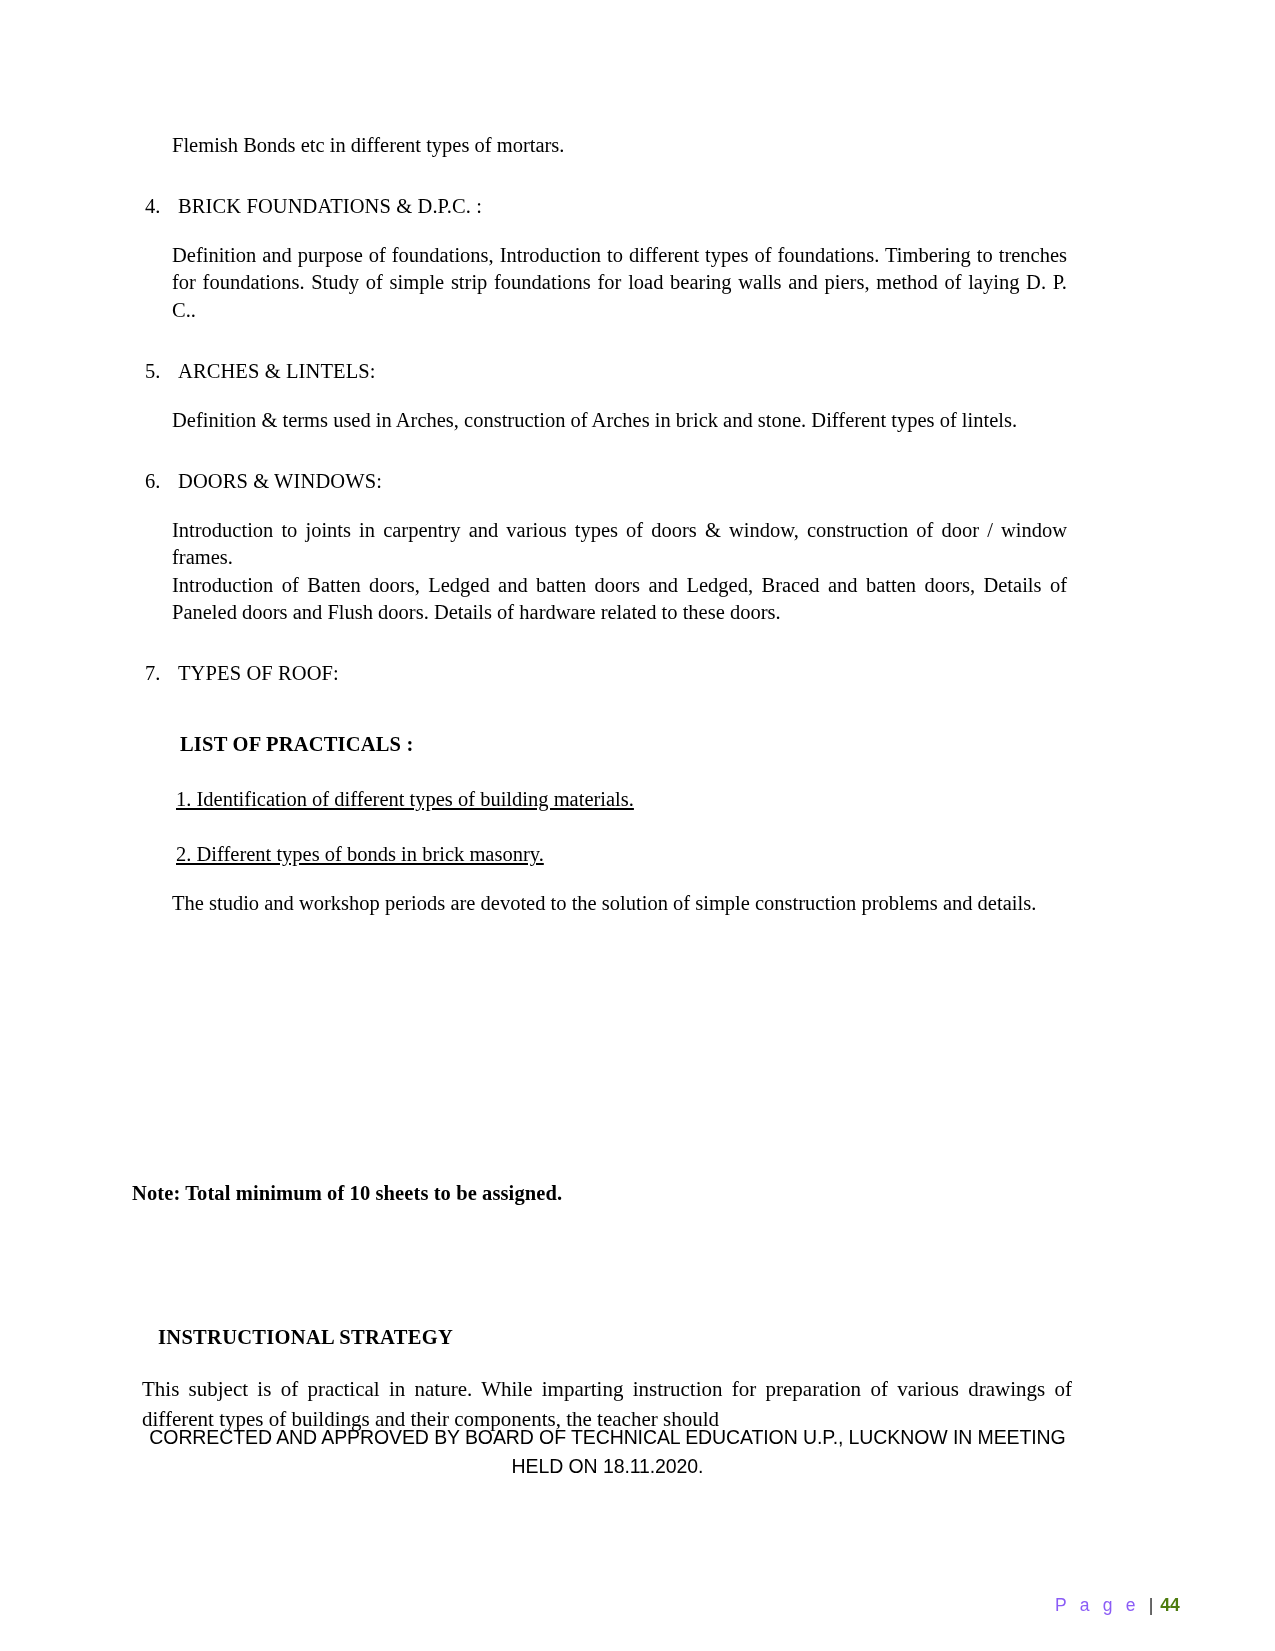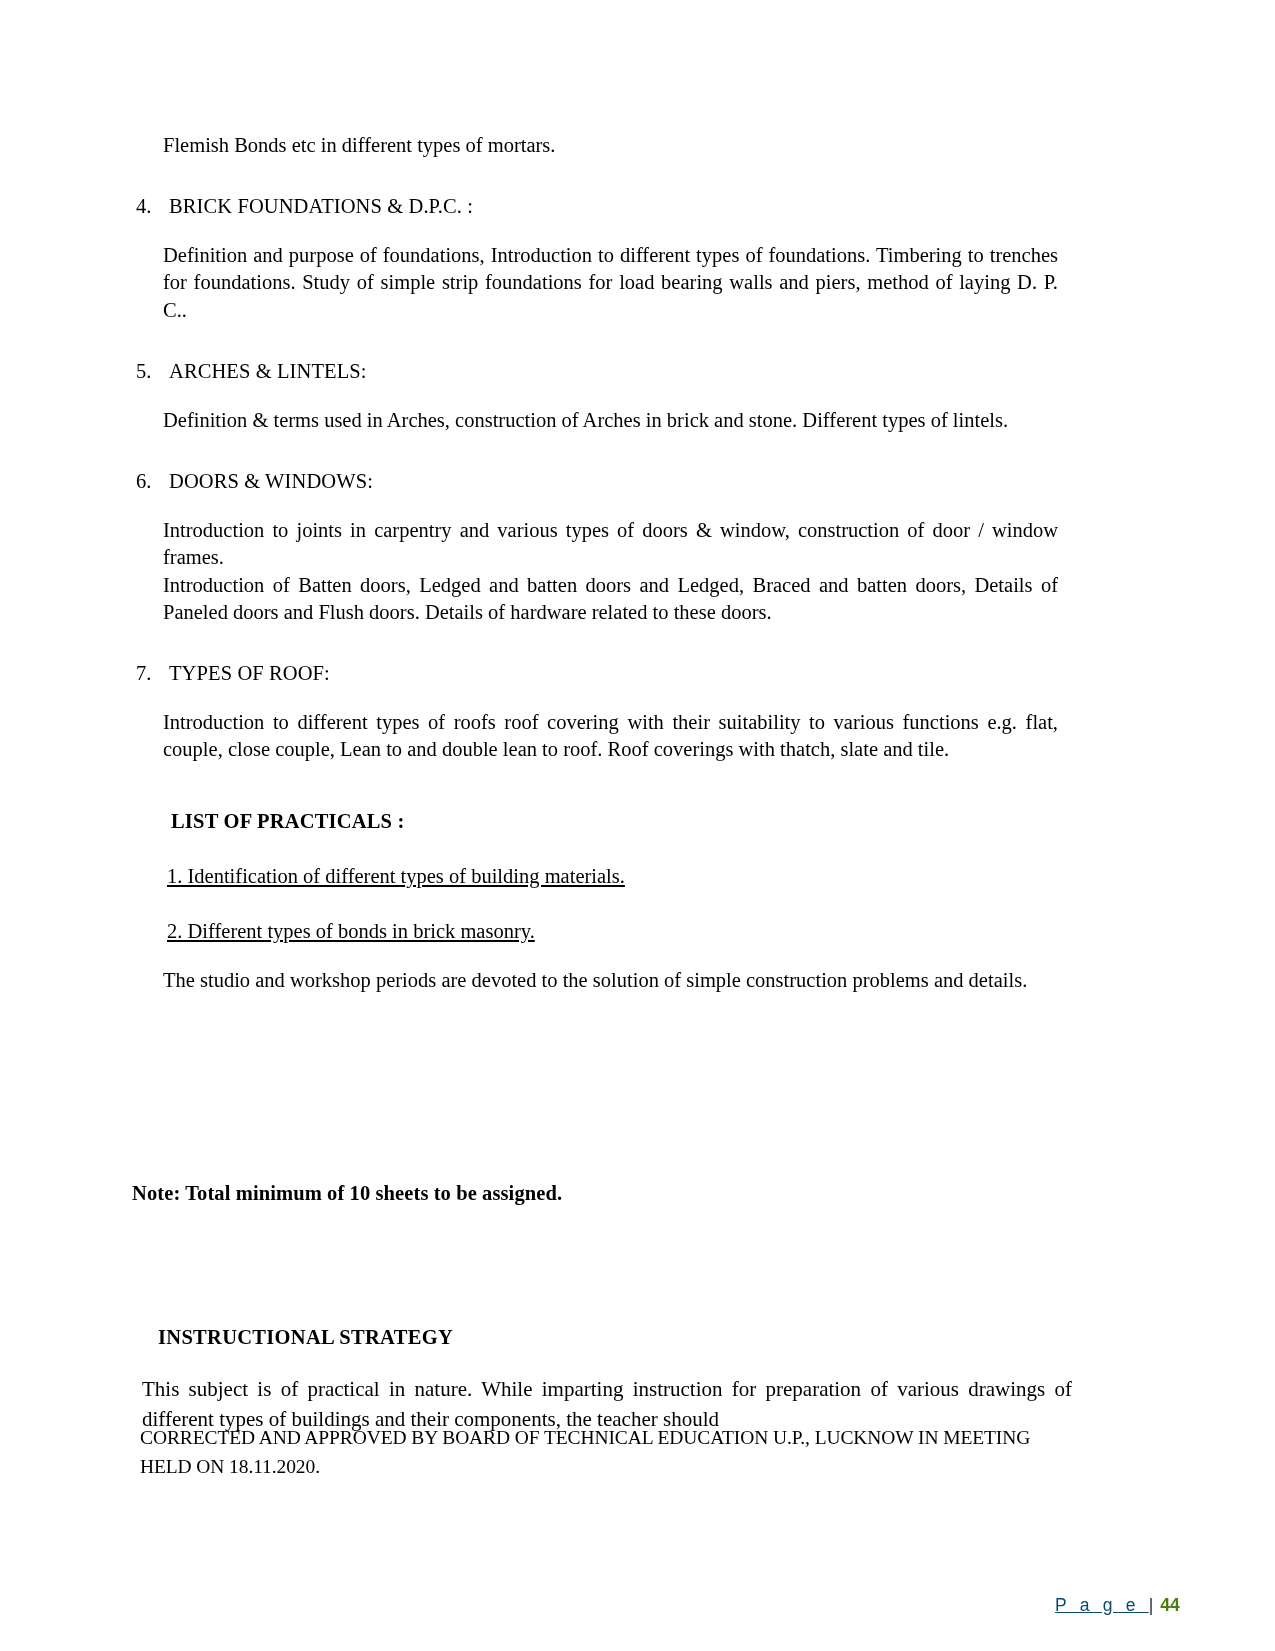--- a/index.html
+++ b/index.html
@@ -15,21 +15,21 @@
     color: #000000;
     overflow: hidden;
   }
   .page {
     position: absolute;
     inset: 0;
     background: #ffffff;
   }
   .content {
     position: absolute;
-    left: 133px;
+    left: 142px;
     top: 132px;
     width: 925px;
   }
 
   
   .lead-line {
     font-size: 20.5px;
     line-height: 1.32;
     margin: 0 0 0 30px;
     padding: 0;
@@ -116,38 +116,37 @@
     margin: 24px 0 0 0;
     text-align: justify;
     text-justify: inter-word;
   }
 
   .approval {
     position: absolute;
     left: 140px;
     top: 1423px;
     width: 935px;
-    font-family: Liberation Serif, serif;
+    font-family: Liberation Sans, sans-serif;
     font-size: 19.5px;
     line-height: 1.5;
     letter-spacing: -0.1px;
-    text-align: left;
+    text-align: center;
   }
 
   .page-footer {
     position: absolute;
     right: 95px;
     top: 1595px;
     font-family: "Liberation Sans", "DejaVu Sans", sans-serif;
     font-size: 17.5px;
   }
   .page-footer .pg-word {
-    color: #0c4a6e;
+    color: #8b5cf6;
     letter-spacing: 4.2px;
-    text-decoration: underline;
   }
   .page-footer .pg-sep {
     color: #2b2b2b;
     margin: 0 2px 0 0;
   }
   .page-footer .pg-num {
     color: #4d7c0f;
     font-weight: bold;
     letter-spacing: 0.2px;
   }
@@ -176,21 +175,20 @@
       <span class="item-num">6.</span>
       <span class="item-title">DOORS &amp; WINDOWS:</span>
     </div>
     <p class="para">Introduction  to  joints in carpentry and various  types  of  doors   &amp;   window, construction of   door / window    frames.</p>
     <p class="para tight">Introduction  of  Batten doors, Ledged and batten doors  and Ledged,  Braced and batten doors, Details of  Paneled  doors and  Flush  doors.  Details of  hardware  related  to  these doors.</p>
 
     <div class="item">
       <span class="item-num">7.</span>
       <span class="item-title">TYPES OF ROOF:</span>
     </div>
-    <p class="para">Introduction to different types of roofs roof covering with their    suitability   to   various functions    e.g. flat, couple,  close couple, Lean to  and double lean  to roof. Roof coverings with  thatch, slate and tile.</p>
 
     <p class="bold-head">LIST OF PRACTICALS :</p>
     <p class="practical">1. Identification of different types of building materials.</p>
     <p class="practical">2. Different types of bonds in brick masonry.</p>
 
     <p class="para nojustify">The studio and workshop periods are devoted to the  solution of simple construction problems and details.</p>
 
   </div>
 
   <div class="note-wrap">

